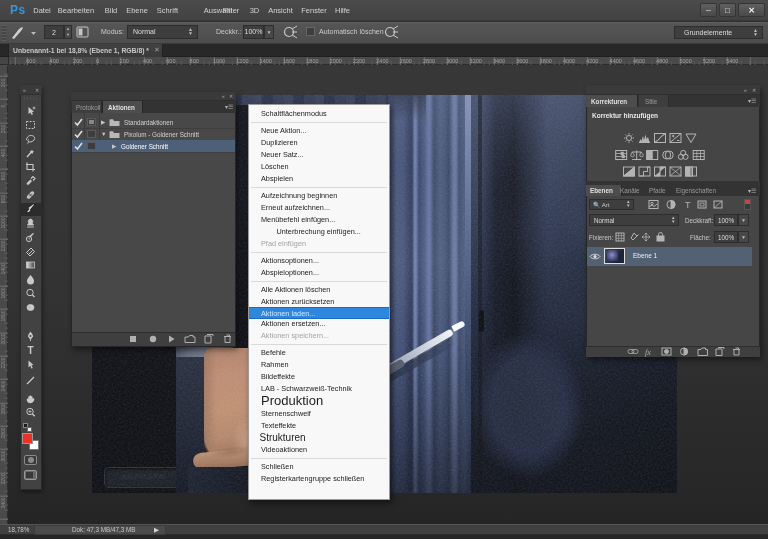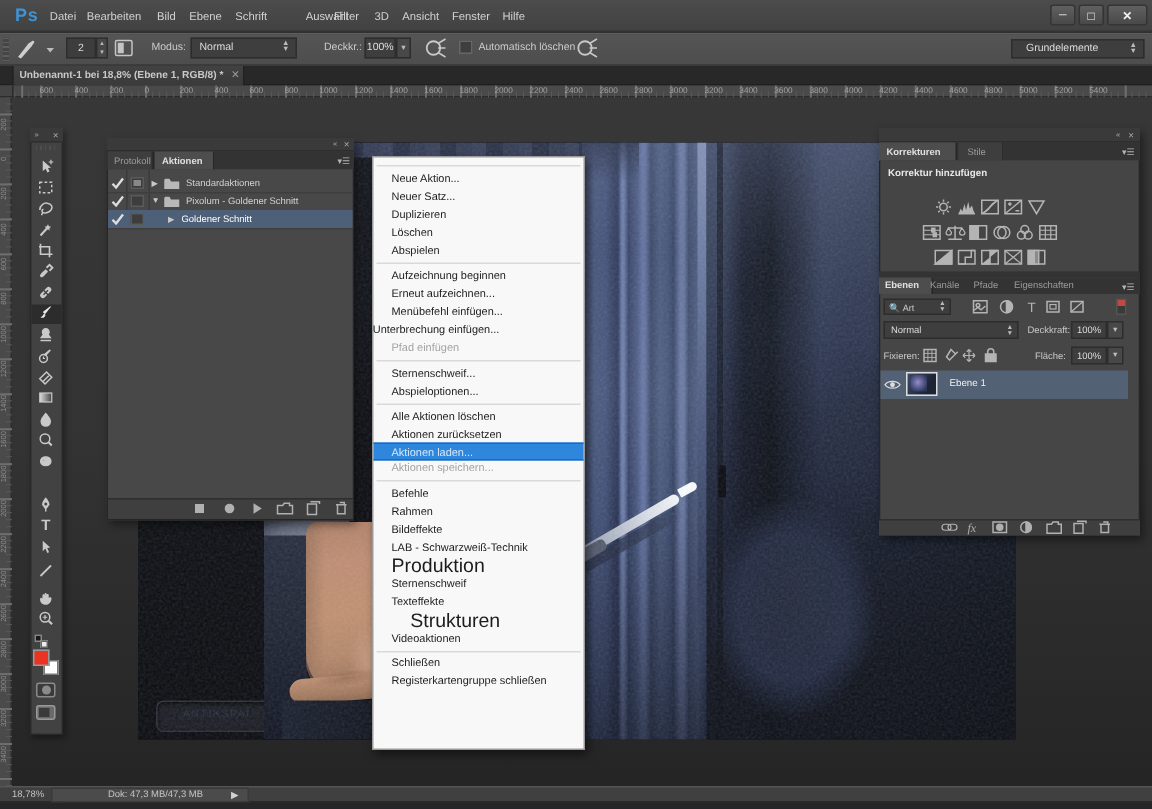--- a/index.html
+++ b/index.html
@@ -456,59 +456,61 @@
 <rect x="76" y="2" width="9" height="7"></rect>
         <circle cx="80.5" cy="5.5" r="2" fill="#b0b0b0"></circle>
 <circle cx="98" cy="5.5" r="3.5"></circle>
         <path d="M98,2 a3.5,3.5 0 0 1 0,7 Z" fill="#b0b0b0"></path>
 <path d="M112,3.5 h3 l1,-1.5 h3.5 v1.5 h2 v6 h-9.5 Z"></path>
 <path d="M130,3 h6 v6.5 h-6 Z M132,1.5 h6 v1.5"></path>
 <path d="M147,3.5 h7 M148,3.5 v5.5 h5 v-5.5 M149.5,2 h3 v1.5"></path>
 </g>
     </svg>
 <div class="abs" style="left:247.5px;top:104px;width:142.5px;height:396px;background:#f8f8f8;border:1px solid #9a9a9a;box-shadow:2px 3px 6px rgba(0,0,0,.5);padding-top:3.3px">
+<div style="height:12.08px;line-height:12.08px;padding-left:12.5px;font-size:7.3px;color:#1c1c1c">Schaltflächenmodus</div>
 <div style="height:4.7px;position:relative">
         <div style="position:absolute;left:2px;right:2px;top:1.9px;height:1px;background:#d9d9d9"></div>
       </div>
 <div style="height:12.08px;line-height:12.08px;padding-left:12.5px;font-size:7.3px;color:#1c1c1c">Neue Aktion...</div>
+<div style="height:12.08px;line-height:12.08px;padding-left:12.5px;font-size:7.3px;color:#1c1c1c">Duplizieren</div>
 <div style="height:12.08px;line-height:12.08px;padding-left:12.5px;font-size:7.3px;color:#1c1c1c">Neuer Satz...</div>
-<div style="height:12.08px;line-height:12.08px;padding-left:12.5px;font-size:7.3px;color:#1c1c1c">Duplizieren</div>
 <div style="height:12.08px;line-height:12.08px;padding-left:12.5px;font-size:7.3px;color:#1c1c1c">Löschen</div>
 <div style="height:12.08px;line-height:12.08px;padding-left:12.5px;font-size:7.3px;color:#1c1c1c">Abspielen</div>
 <div style="height:4.7px;position:relative">
         <div style="position:absolute;left:2px;right:2px;top:1.9px;height:1px;background:#d9d9d9"></div>
       </div>
 <div style="height:12.08px;line-height:12.08px;padding-left:12.5px;font-size:7.3px;color:#1c1c1c">Aufzeichnung beginnen</div>
 <div style="height:12.08px;line-height:12.08px;padding-left:12.5px;font-size:7.3px;color:#1c1c1c">Erneut aufzeichnen...</div>
 <div style="height:12.08px;line-height:12.08px;padding-left:12.5px;font-size:7.3px;color:#1c1c1c">Menübefehl einfügen...</div>
-<div style="height:12.08px;line-height:12.08px;padding-left:0;font-size:7.3px;color:#1c1c1c">Unterbrechung einfügen...</div>
+<div style="height:12.08px;line-height:12.08px;padding-left:28px;font-size:7.3px;color:#1c1c1c">Unterbrechung einfügen...</div>
 <div style="height:12.08px;line-height:12.08px;padding-left:12.5px;font-size:7.3px;color:#a3a3a3">Pfad einfügen</div>
 <div style="height:4.7px;position:relative">
         <div style="position:absolute;left:2px;right:2px;top:1.9px;height:1px;background:#d9d9d9"></div>
       </div>
-<div style="height:12.08px;line-height:12.08px;padding-left:12.5px;font-size:7.3px;color:#1c1c1c">Sternenschweif...</div>
+<div style="height:12.08px;line-height:12.08px;padding-left:12.5px;font-size:7.3px;color:#1c1c1c">Aktionsoptionen...</div>
 <div style="height:12.08px;line-height:12.08px;padding-left:12.5px;font-size:7.3px;color:#1c1c1c">Abspieloptionen...</div>
 <div style="height:4.7px;position:relative">
         <div style="position:absolute;left:2px;right:2px;top:1.9px;height:1px;background:#d9d9d9"></div>
       </div>
 <div style="height:12.08px;line-height:12.08px;padding-left:12.5px;font-size:7.3px;color:#1c1c1c">Alle Aktionen löschen</div>
 <div style="height:12.08px;line-height:12.08px;padding-left:12.5px;font-size:7.3px;color:#1c1c1c">Aktionen zurücksetzen</div>
 <div style="height:12.08px;line-height:12.08px;padding-left:12.5px;font-size:7.3px;background:#2e87dd;border-top:1px solid #1b6ac6;border-bottom:1px solid #1b6ac6;color:#d5e8fa;margin:-1px 0">Aktionen laden...</div>
+<div style="height:12.08px;line-height:12.08px;padding-left:12.5px;font-size:7.3px;color:#1c1c1c">Aktionen ersetzen...</div>
 <div style="height:12.08px;line-height:12.08px;padding-left:12.5px;font-size:7.3px;color:#a3a3a3">Aktionen speichern...</div>
 <div style="height:4.7px;position:relative">
         <div style="position:absolute;left:2px;right:2px;top:1.9px;height:1px;background:#d9d9d9"></div>
       </div>
 <div style="height:12.08px;line-height:12.08px;padding-left:12.5px;font-size:7.3px;color:#1c1c1c">Befehle</div>
 <div style="height:12.08px;line-height:12.08px;padding-left:12.5px;font-size:7.3px;color:#1c1c1c">Rahmen</div>
 <div style="height:12.08px;line-height:12.08px;padding-left:12.5px;font-size:7.3px;color:#1c1c1c">Bildeffekte</div>
 <div style="height:12.08px;line-height:12.08px;padding-left:12.5px;font-size:7.3px;color:#1c1c1c">LAB - Schwarzweiß-Technik</div>
 <div style="height:12.08px;line-height:12.08px;padding-left:12.5px;font-size:13px;color:#1c1c1c">Produktion</div>
 <div style="height:12.08px;line-height:12.08px;padding-left:12.5px;font-size:7.3px;color:#1c1c1c">Sternenschweif</div>
 <div style="height:12.08px;line-height:12.08px;padding-left:12.5px;font-size:7.3px;color:#1c1c1c">Texteffekte</div>
-<div style="height:12.08px;line-height:12.08px;padding-left:25px;font-size:13px;color:#1c1c1c">Strukturen</div>
+<div style="height:12.08px;line-height:12.08px;padding-left:11px;font-size:10px;color:#1c1c1c">Strukturen</div>
 <div style="height:12.08px;line-height:12.08px;padding-left:12.5px;font-size:7.3px;color:#1c1c1c">Videoaktionen</div>
 <div style="height:4.7px;position:relative">
         <div style="position:absolute;left:2px;right:2px;top:1.9px;height:1px;background:#d9d9d9"></div>
       </div>
 <div style="height:12.08px;line-height:12.08px;padding-left:12.5px;font-size:7.3px;color:#1c1c1c">Schließen</div>
 <div style="height:12.08px;line-height:12.08px;padding-left:12.5px;font-size:7.3px;color:#1c1c1c">Registerkartengruppe schließen</div>
 </div>
 <div class="abs" style="left:0;top:524px;width:768px;height:11px;background:#404040;border-top:1px solid #555;border-bottom:1px solid #2a2a2a"></div>
 <span class="abs" style="left:8px;top:526px;font-size:6.3px;color:#c6c6c6">18,78%</span>
 <div class="abs" style="left:36px;top:525.5px;width:9px;height:9px;background:#555;border:1.5px solid #9a9a9a;border-radius:50%"></div>

